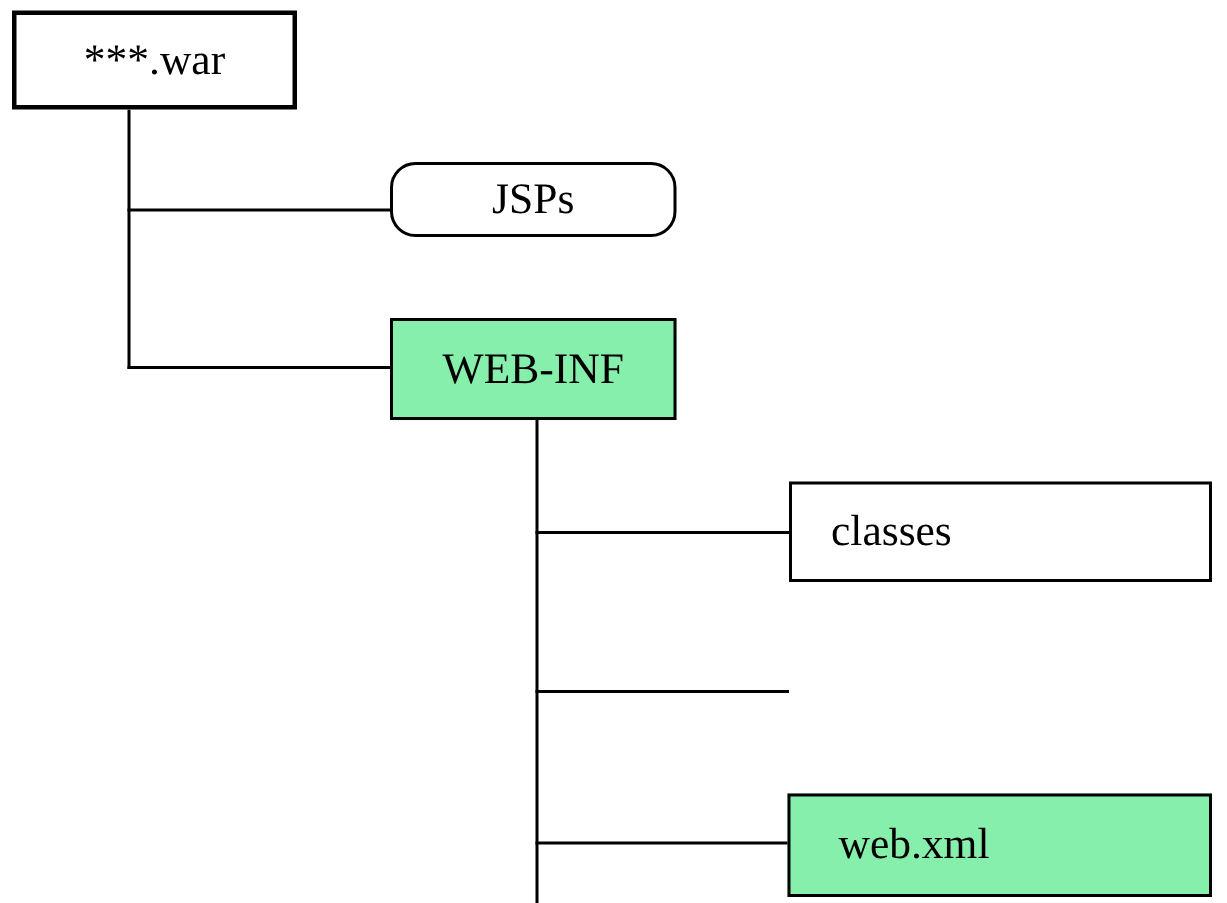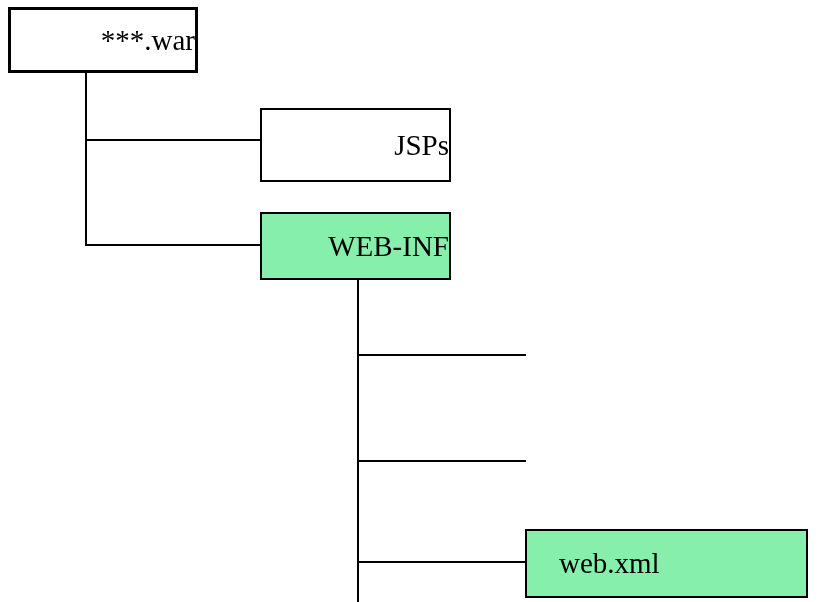--- a/index.html
+++ b/index.html
@@ -16,31 +16,31 @@
     position: absolute;
     box-sizing: border-box;
     background: #ffffff;
     border: 2px solid #000000;
     display: flex;
     align-items: center;
     font-size: 29px;
     line-height: 1;
     white-space: nowrap;
   }
-  .node.center { justify-content: flex-end; }
+  .node.center { justify-content: center; }
   .node.leftpad { justify-content: flex-start; padding-left: 26px; }
   .node.thick { border-width: 3px; }
   .node.gray { background: #86efac; }
   .line {
     position: absolute;
     background: #000000;
   }
   
   #node-war      { left: 8px;   top: 7px;   width: 190px; height: 66px; }
-  #node-jsps     { left: 260px; top: 108px; width: 191px; height: 74px; }
+  #node-jsps     { left: 260px; top: 108px; width: 191px; height: 50px; border-radius: 17px; }
   #node-webinf   { left: 260px; top: 212px; width: 191px; height: 68px; }
   #node-classes  { left: 526px; top: 321px; width: 282px; height: 67px; }
   #node-lib      { left: 526px; top: 429px; width: 283px; height: 66px; }
   #node-webxml   { left: 525px; top: 529px; width: 283px; height: 69px; padding-left: 32px; }
   
   #vline-war     { left: 85px;  top: 73px;  width: 2px;   height: 173px; }
   #branch-jsps   { left: 85px;  top: 139px; width: 175px; height: 2px; }
   #branch-webinf { left: 85px;  top: 244px; width: 175px; height: 2px; }
   #vline-webinf  { left: 357px; top: 280px; width: 2px;   height: 322px; }
   #branch-classes{ left: 357px; top: 354px; width: 169px; height: 2px; }
@@ -65,19 +65,22 @@
   </div>
 
   <div class="node center" id="node-jsps">
     <span>JSPs</span>
   </div>
 
   <div class="node center gray" id="node-webinf">
     <span>WEB-INF</span>
   </div>
 
+  <div class="node leftpad" id="node-classes">
+    <span>classes</span>
+  </div>
 
 
   <div class="node leftpad gray" id="node-webxml">
     <span>web.xml</span>
   </div>
 
 </div>
 
 </body></html>

